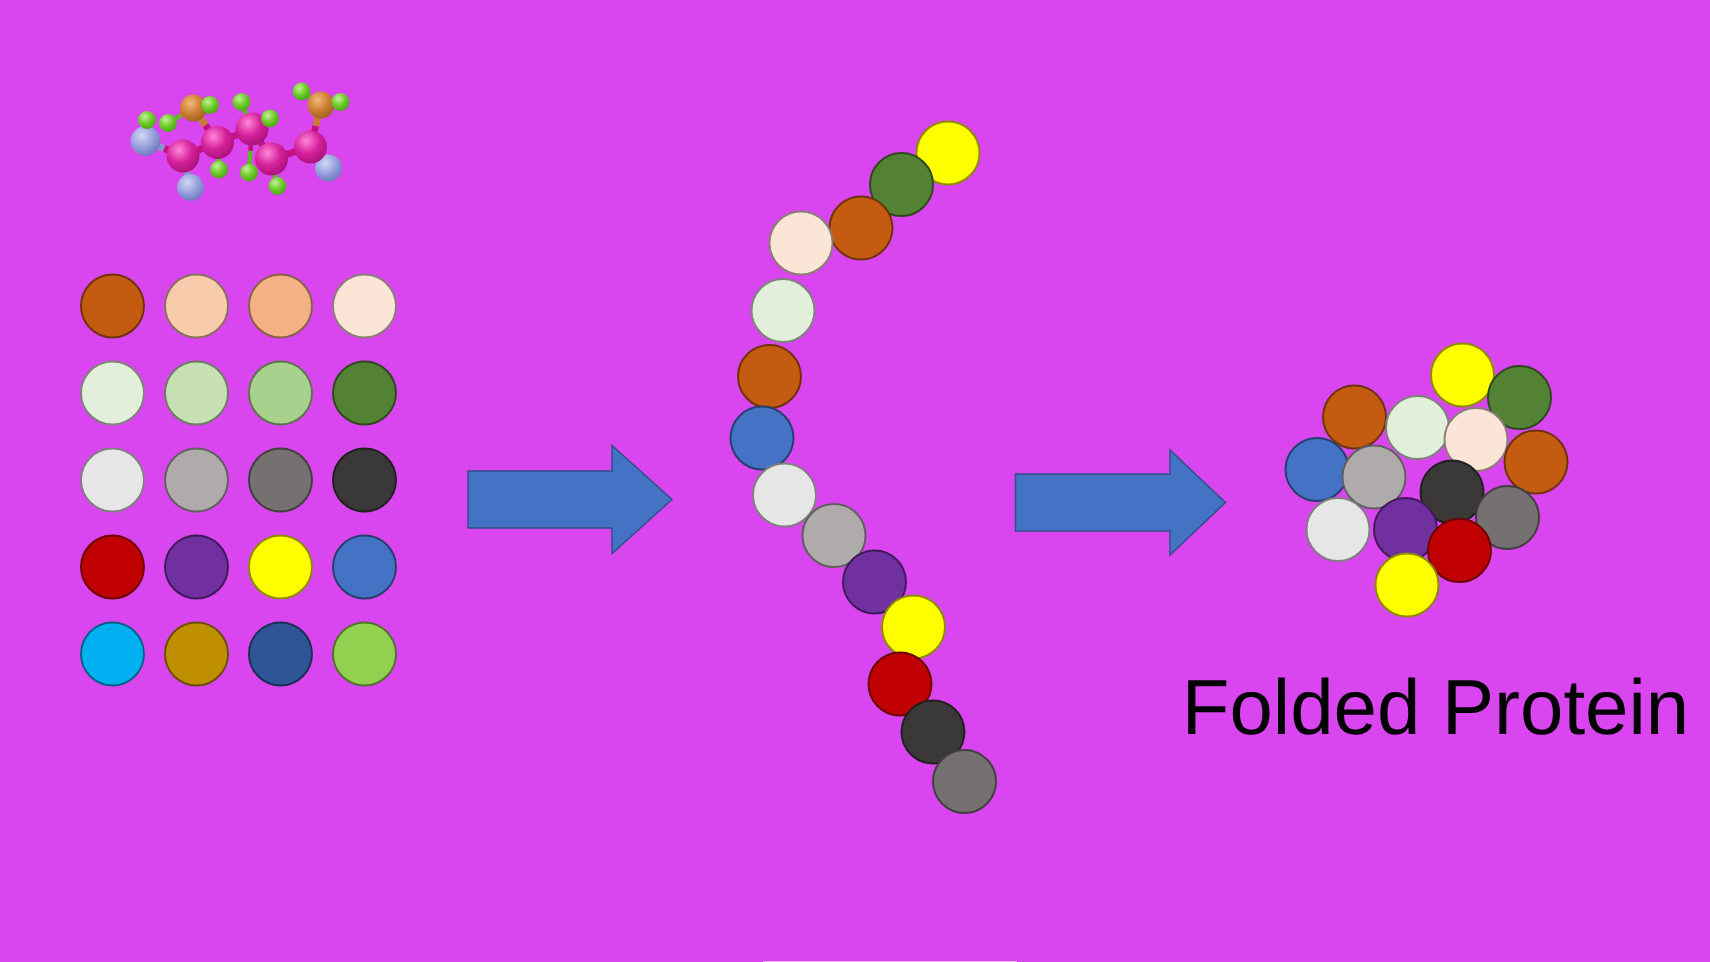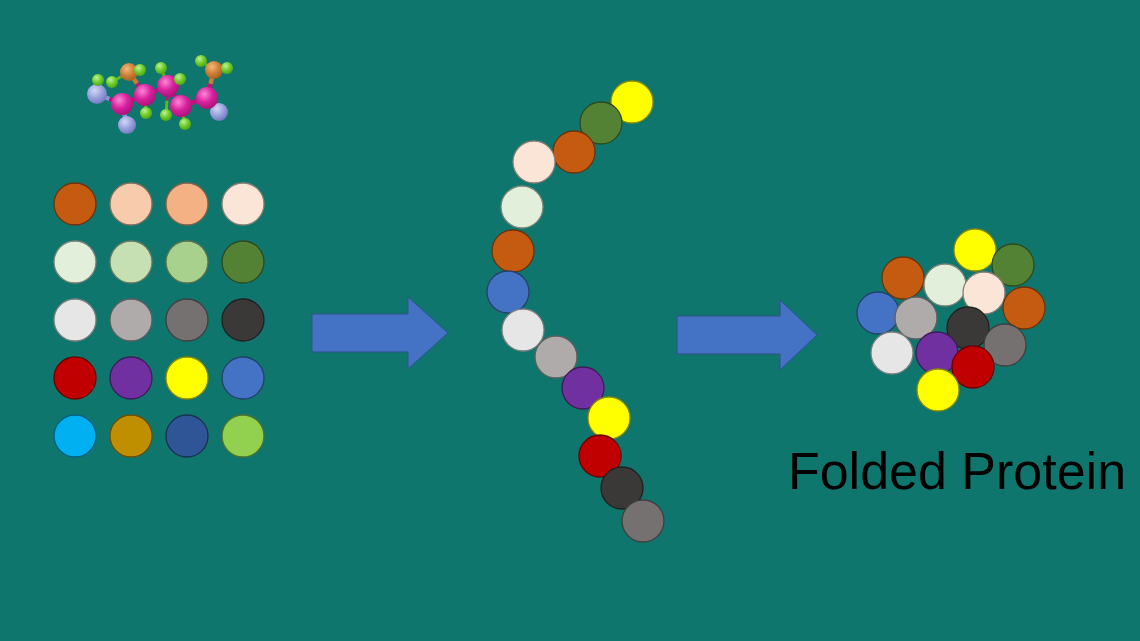--- a/index.html
+++ b/index.html
@@ -1,20 +1,20 @@
 <!DOCTYPE html>
 <html><head>
 <meta charset="utf-8">
 <style>
   html, body { margin: 0; padding: 0; background: #ffffff; }
   .canvas {
     position: relative;
     width: 1140px;
     height: 641px;
-    background: #0f766e;
+    background: #d946ef;
     overflow: hidden;
     font-family: "Liberation Sans", sans-serif;
   }
   svg { display: block; }
   .caption-text { font-family: "Liberation Sans", sans-serif; }
 </style>
 </head>
 <body>
 
 <div class="canvas">

